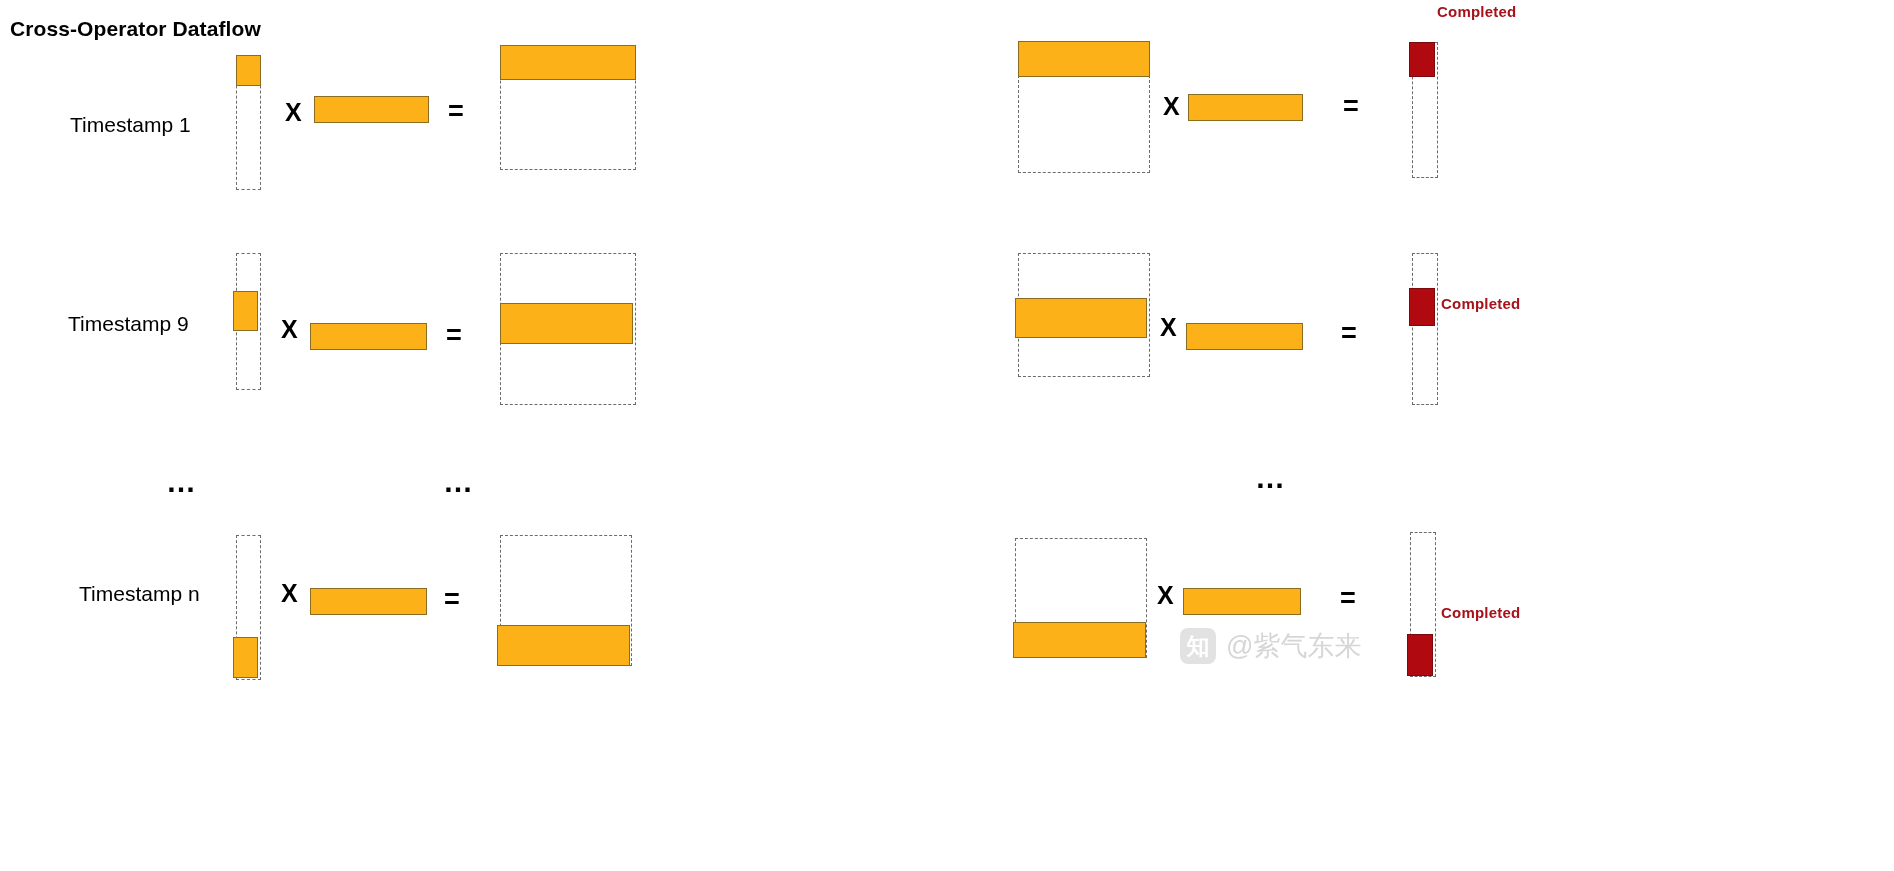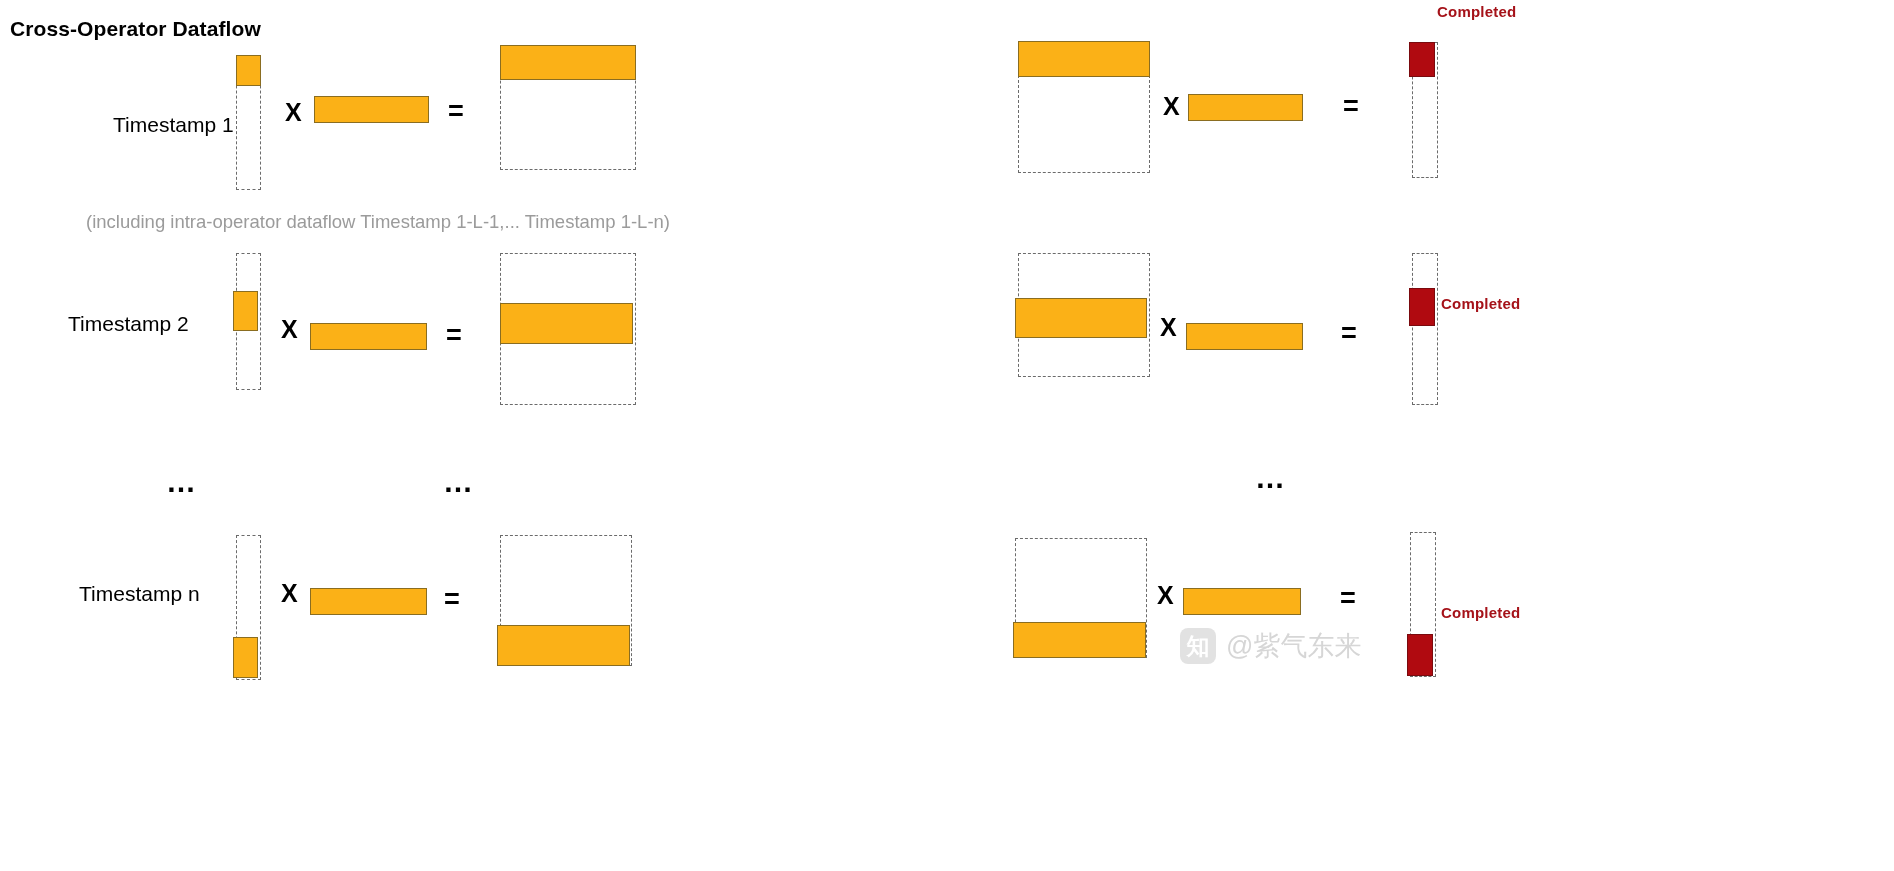--- a/index.html
+++ b/index.html
@@ -71,21 +71,21 @@
   }
   .wm-text{font-size:27px;color:#d6d6d6;font-weight:500;white-space:nowrap;}
 </style>
 </head>
 <body>
 
 <div class="stage">
 
   <div id="page-title">Cross-Operator Dataflow</div>
 
-  <div class="row-label" style="left:70px;top:113px;margin-left:43px;">Timestamp 1</div>
+  <div class="row-label" style="left:70px;top:113px;">Timestamp 1</div>
 
   <div class="abs dashed" style="left:236px;top:55px;width:25px;height:135px;"></div>
   <div class="abs fill amber" style="left:236px;top:55px;width:25px;height:31px;"></div>
 
   <div class="op" style="left:285px;top:100px;">X</div>
 
   <div class="abs fill amber" style="left:314px;top:96px;width:115px;height:27px;"></div>
 
   <div class="op eq" style="left:448px;top:98px;">=</div>
 
@@ -99,23 +99,22 @@
 
   <div class="abs fill amber" style="left:1188px;top:94px;width:115px;height:27px;"></div>
 
   <div class="op eq" style="left:1343px;top:93px;">=</div>
 
   <div class="abs dashed" style="left:1412px;top:42px;width:26px;height:136px;"></div>
   <div class="abs fill crimson" style="left:1409px;top:42px;width:26px;height:35px;"></div>
 
   <div class="completed" style="left:1437px;top:3px;">Completed</div>
 
-  <div class="caption" style="left:86px;top:211px;">(including intra-operator dataflow Timestamp 1-L-1,... Timestamp 1-L-n)</div>
 
-  <div class="row-label" style="left:68px;top:312px;">Timestamp 2</div>
+  <div class="row-label" style="left:68px;top:312px;">Timestamp 9</div>
 
   <div class="abs dashed" style="left:236px;top:253px;width:25px;height:137px;"></div>
   <div class="abs fill amber" style="left:233px;top:291px;width:25px;height:40px;"></div>
 
   <div class="op" style="left:281px;top:317px;">X</div>
 
   <div class="abs fill amber" style="left:310px;top:323px;width:117px;height:27px;"></div>
 
   <div class="op eq" style="left:446px;top:322px;">=</div>
 

